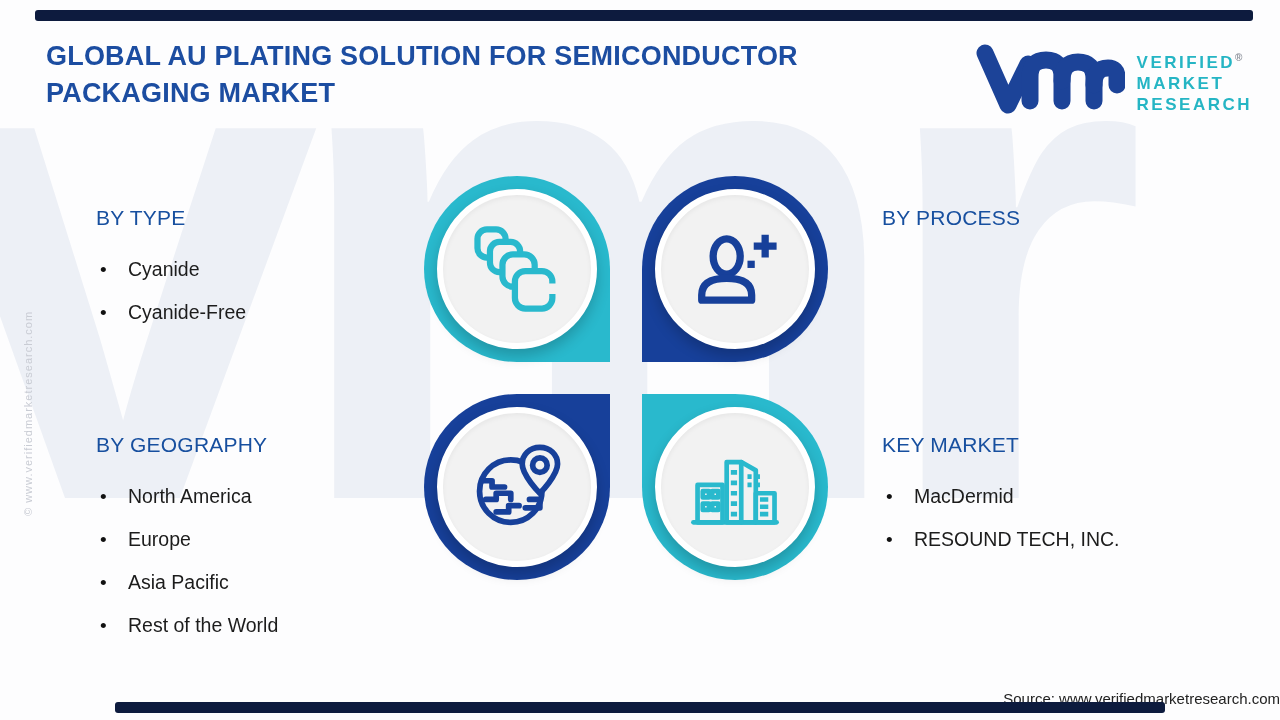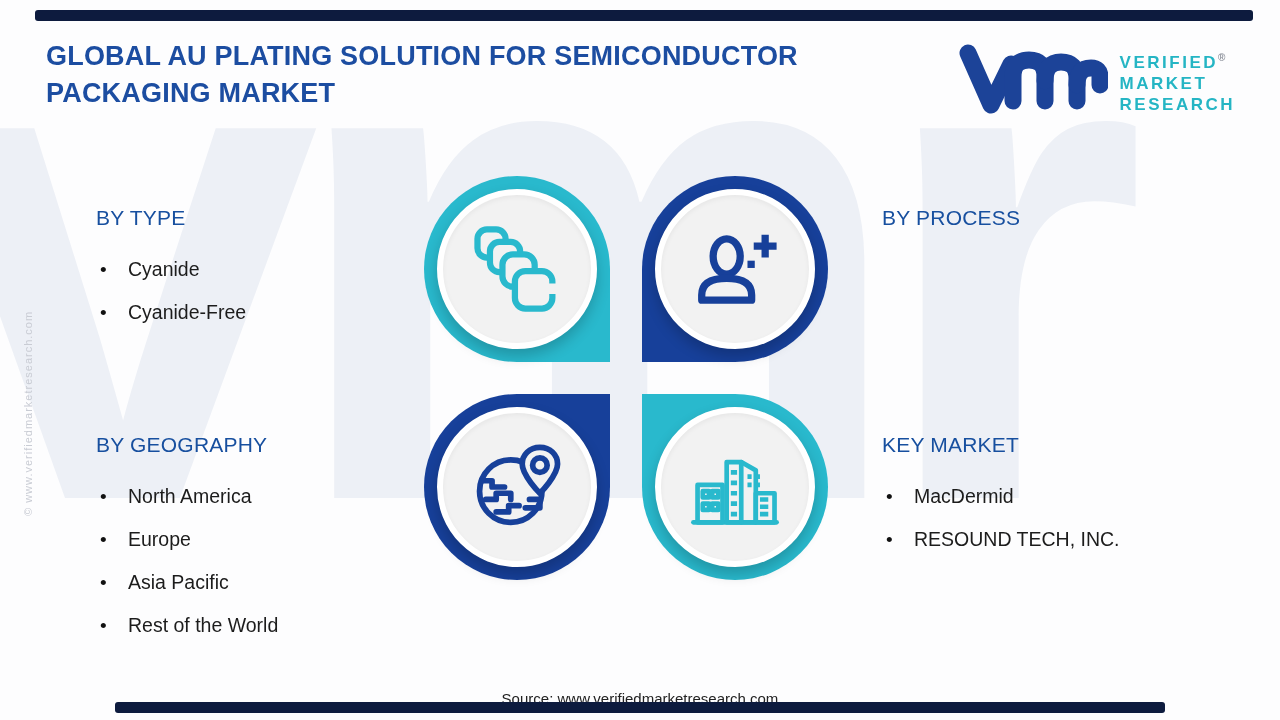--- a/index.html
+++ b/index.html
@@ -17,21 +17,21 @@
   .bar-top{left:35px;top:10px;width:1218px;}
   .bar-bottom{left:115px;top:702px;width:1050px;}
 
   
   .title{position:absolute;left:46px;top:38px;width:870px;z-index:2;
     font-size:27px;line-height:1.38;font-weight:700;color:#1c4da1;letter-spacing:.2px;}
   .subtitle{position:absolute;left:46px;top:136px;z-index:2;
     font-size:27px;font-weight:700;color:#1257a8;}
 
   
-  .logo{position:absolute;right:45px;top:36px;z-index:2;display:flex;align-items:center;gap:12px;}
+  .logo{position:absolute;right:28px;top:36px;z-index:2;display:flex;align-items:center;gap:12px;}
   .logo-text{font-weight:700;font-size:17px;line-height:21px;letter-spacing:2.5px;color:#25b5c4;}
   .logo-text .reg{font-size:10px;color:#8a8f99;letter-spacing:0;vertical-align:super;}
 
   
   .side-watermark{position:absolute;left:22px;top:516px;z-index:1;
     transform:rotate(-90deg);transform-origin:left top;
     font-size:11px;letter-spacing:1px;color:#c9ccd4;white-space:nowrap;}
 
   
   .pod{position:absolute;width:186px;height:186px;z-index:2;}
@@ -52,21 +52,21 @@
   .sec-heading{font-size:21px;font-weight:400;color:#174f9f;letter-spacing:.2px;}
   .section ul{list-style:none;margin:18px 0 0 0;padding:0 0 0 32px;}
   .section li{position:relative;font-size:19.5px;color:#1c1c1c;line-height:43px;}
   .section li::before{content:"\2022";position:absolute;left:-28px;color:#111;font-size:19px;}
   .sec-type{left:96px;top:206px;}
   .sec-process{left:882px;top:206px;}
   .sec-geo{left:96px;top:433px;}
   .sec-players{left:882px;top:433px;width:360px;}
 
   
-  .source{position:absolute;left:0;right:0;top:690px;z-index:2;text-align:center;
+  .source{position:absolute;left:0;right:0;top:690px;z-index:2;text-align:right;
     font-size:15px;color:#222;}
 
   .stroke-teal{stroke:#29b9cd;} .stroke-navy{stroke:#17409a;}
   .icon-fill{fill:#f2f2f2;}
 </style>
 </head>
 <body>
 
 <div id="canvas">
 

